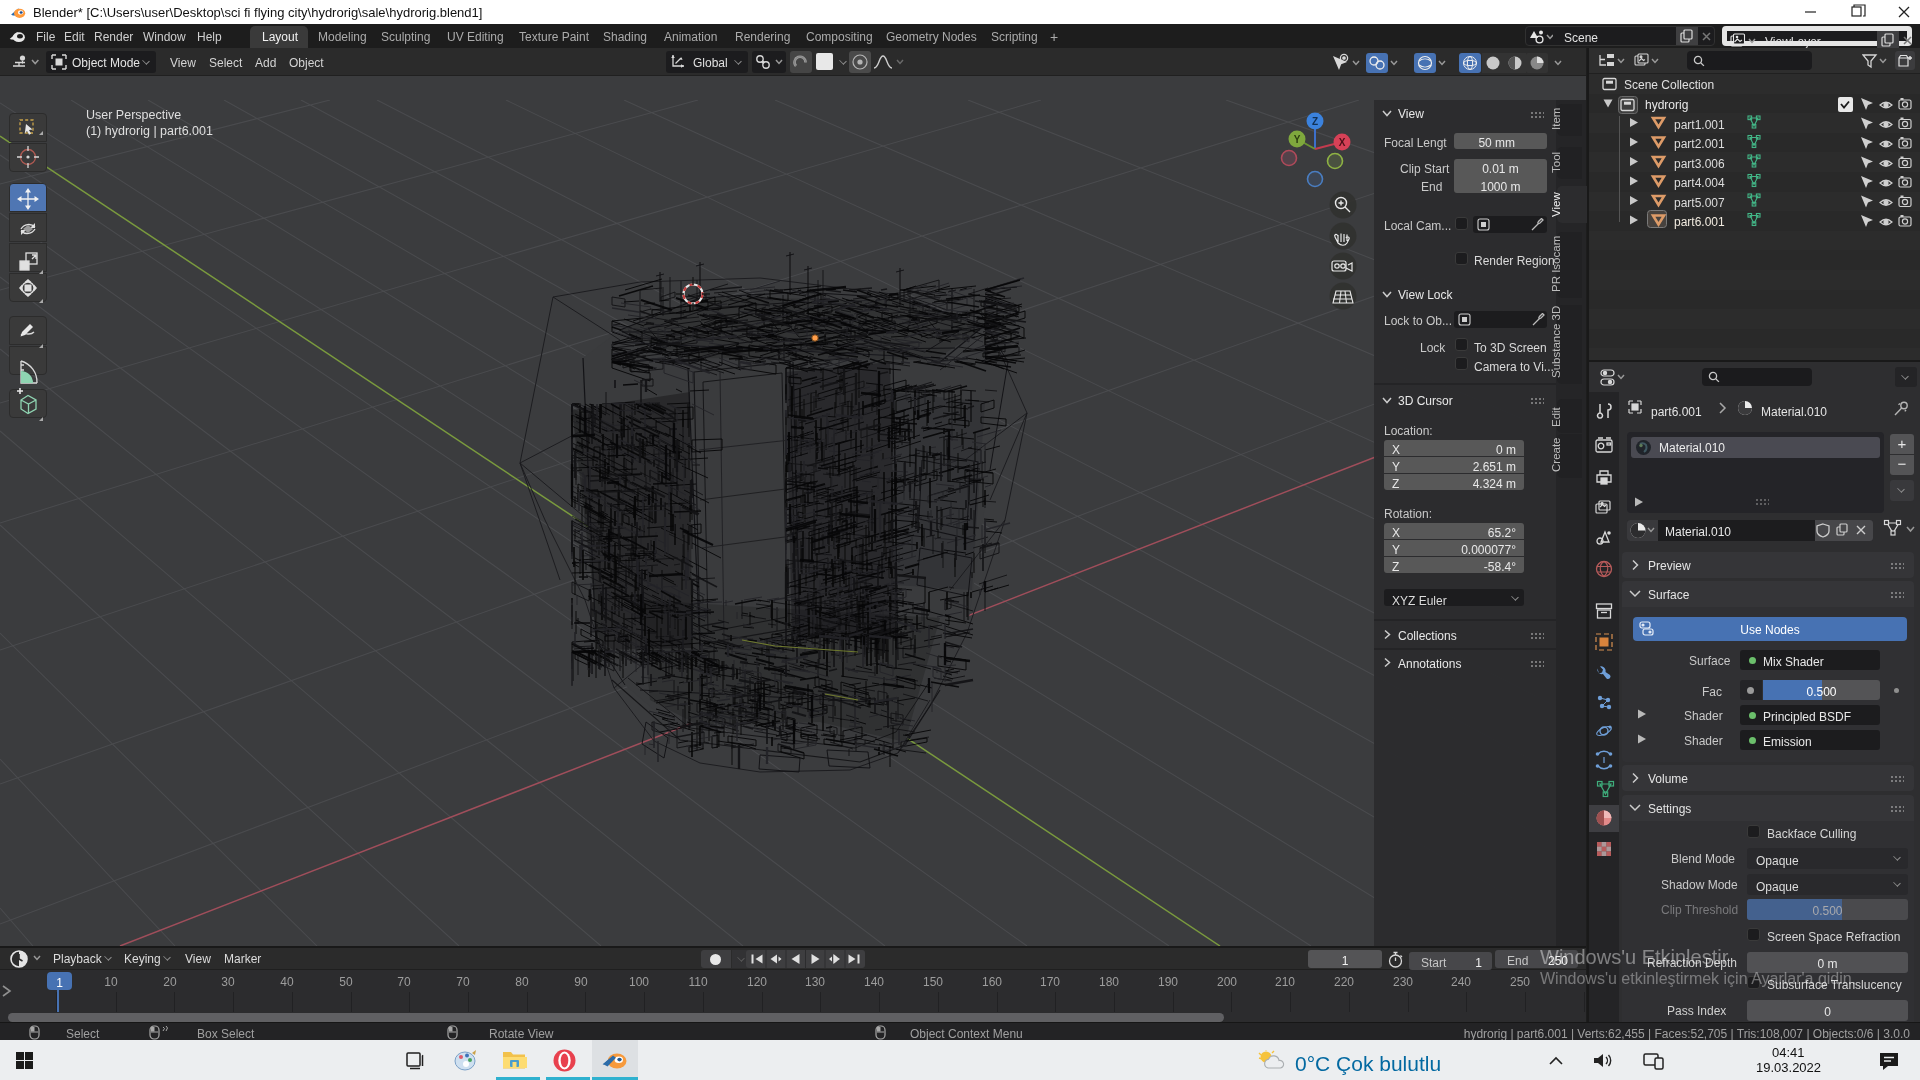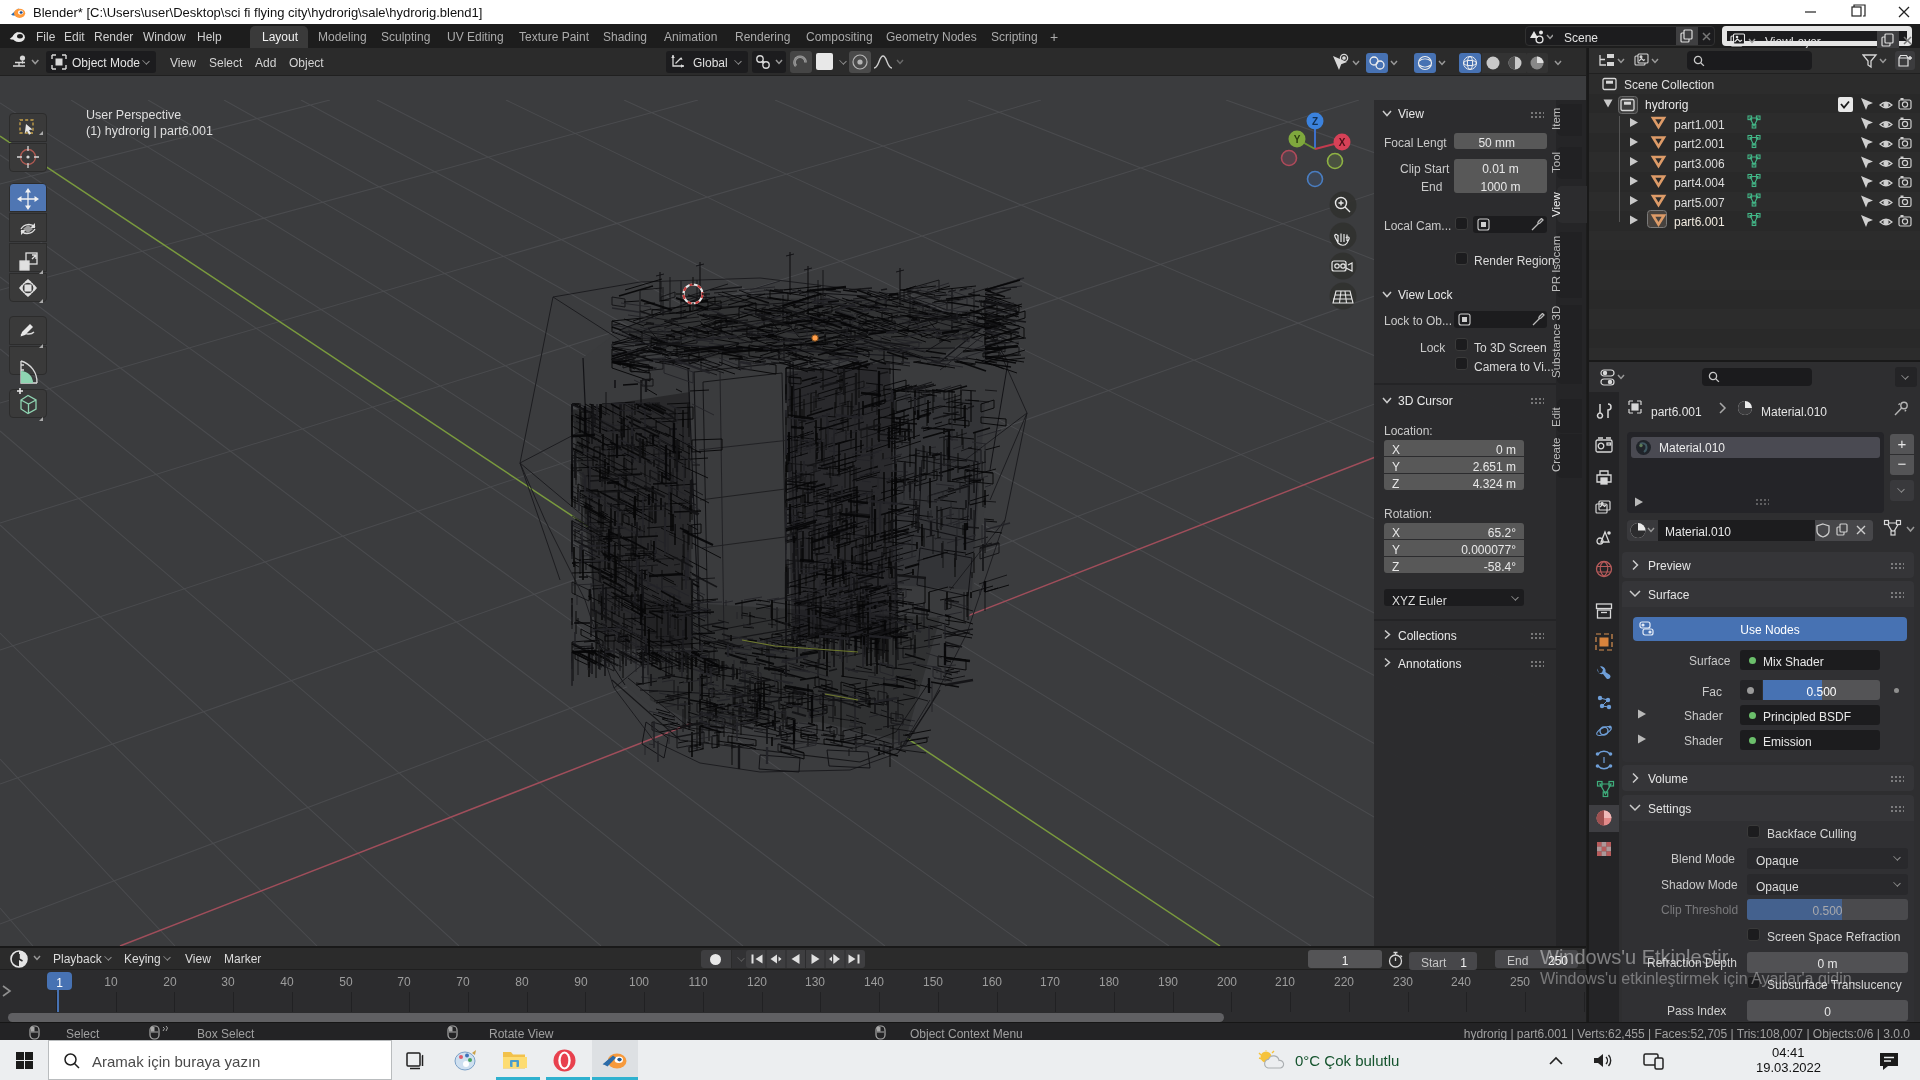--- a/index.html
+++ b/index.html
@@ -890,21 +890,21 @@
   </svg>
   <div class="abs" style="left:1308px;top:2px;width:74px;height:18px;background:#545456;border-radius:3px">
         <div class="tx" style="left:50%;top:5px;transform:translateX(-50%);color:#f2f2f2">1</div>
       </div>
   <svg style="left:1387px;top:3px" width="17" height="17" viewBox="0 0 17 17">
         <g fill="none" stroke="#d8d8d8" stroke-width="1.3">
           <circle cx="8.5" cy="10" r="6"></circle>
           <path d="M8.5 10 V6.5 M6.5 1.5 h4 M8.5 1.5 v2.5 M13.5 4.5 l1.5 1.5"></path>
         </g>
       </svg>
-  <div class="abs" style="left:1409px;top:4px;width:68px;height:18px;background:#47474a;border-radius:3px">
+  <div class="abs" style="left:1409px;top:4px;width:83px;height:18px;background:#47474a;border-radius:3px">
         <div class="tx" style="left:12px;top:5px;color:#c6c6c6">Start</div>
         <div class="tx" style="right:10px;top:5px;color:#f0f0f0">1</div>
       </div>
   <div class="abs" style="left:1495px;top:2px;width:83px;height:18px;background:#47474a;border-radius:3px">
         <div class="tx" style="left:12px;top:5px;color:#c6c6c6">End</div>
         <div class="tx" style="right:10px;top:5px;color:#f0f0f0">250</div>
       </div>
  </div>
 
  <div class="abs" style="left:0;top:22px;width:1586px;height:42px;background:#2c2c2e"></div>
@@ -971,27 +971,20 @@
 
 <div class="abs" style="left:0;top:1040px;width:1920px;height:40px;background:#eceef0">
  <svg style="left:16px;top:12px" width="17" height="17" viewBox="0 0 17 17">
       <g fill="#1a1a1a">
         <rect x="0" y="0" width="8" height="8"></rect>
         <rect x="9" y="0" width="8" height="8"></rect>
         <rect x="0" y="9" width="8" height="8"></rect>
         <rect x="9" y="9" width="8" height="8"></rect>
       </g>
     </svg>
- <div class="abs" style="left:48px;top:0;width:344px;height:40px;background:#ffffff;border:1px solid #b9bcbe">
-  <svg style="left:14px;top:11px" width="18" height="18" viewBox="0 0 18 18">
-        <circle cx="7.5" cy="7.5" r="5.5" fill="none" stroke="#1f1f1f" stroke-width="1.5"></circle>
-        <path d="M11.5 11.5 l4.5 4.5" stroke="#1f1f1f" stroke-width="1.5"></path>
-      </svg>
-  <div class="tx" style="left:43px;top:13px;color:#4a4a4a;font-size:15px">Aramak için buraya yazın</div>
- </div>
  <svg style="left:405px;top:11px" width="20" height="19" viewBox="0 0 20 19">
       <rect x="2" y="2" width="13" height="13" rx="1" fill="none" stroke="#1f1f1f" stroke-width="1.5"></rect>
       <path d="M17.5 5 v10 M5 17.5 h10" stroke="#1f1f1f" stroke-width="1.5"></path>
       <path d="M17.2 4.2 l.8.8" stroke="#1f1f1f" stroke-width="1.5"></path>
     </svg>
  <svg style="left:452px;top:8px" width="26" height="25" viewBox="0 0 26 25">
   <ellipse cx="13" cy="13" rx="10" ry="9" fill="#cfe0f0" stroke="#7aa0c8" stroke-width="1"></ellipse>
   <circle cx="9" cy="9" r="2" fill="#e05a6b"></circle>
       <circle cx="15" cy="7.5" r="2" fill="#3f72b8"></circle>
       <circle cx="18" cy="12" r="2" fill="#49a35c"></circle>
@@ -1019,21 +1012,21 @@
  </svg>
  <div class="abs" style="left:496px;top:37px;width:44px;height:3px;background:#2fb1cf"></div>
  <div class="abs" style="left:546px;top:37px;width:44px;height:3px;background:#2fb1cf"></div>
  <div class="abs" style="left:592px;top:37px;width:46px;height:3px;background:#2fb1cf"></div>
 
  <svg style="left:1258px;top:10px" width="28" height="22" viewBox="0 0 28 22">
   <circle cx="8" cy="7" r="5.5" fill="#f6c33b"></circle>
   <path d="M4 9 l-3 -1 M8 0.5 v-2 M14 3 l2-2 M1 3 l2 2" stroke="#f6c33b" stroke-width="1.4"></path>
   <path d="M10 18 a4.5 4.5 0 0 1 .5-8.8 a5.5 5.5 0 0 1 10.5 1.3 a3.8 3.8 0 0 1 1.5 7.5 Z" fill="#eceef0" stroke="#a9adb0" stroke-width="1.1"></path>
  </svg>
- <div class="tx" style="left:1295px;top:13px;color:#14532d;font-size:15px">0°C Çok bulutlu</div>
+ <div class="tx" style="left:1295px;top:13px;color:#0369a1;font-size:21px">0°C Çok bulutlu</div>
  <svg style="left:1548px;top:15px" width="16" height="12" viewBox="0 0 16 12">
       <path d="M2 9 l6-6 6 6" fill="none" stroke="#222" stroke-width="1.6"></path>
     </svg>
  <svg style="left:1592px;top:12px" width="20" height="17" viewBox="0 0 20 17">
       <path d="M2 6 h4 l5-4 v13 l-5-4 h-4 Z" fill="#222"></path>
       <path d="M14 5 a5 5 0 0 1 0 7 M16.5 3 a8 8 0 0 1 0 11" fill="none" stroke="#222" stroke-width="1.4"></path>
     </svg>
  <svg style="left:1643px;top:12px" width="22" height="18" viewBox="0 0 22 18">
       <rect x="1" y="2" width="14" height="11" rx="1.5" fill="none" stroke="#222" stroke-width="1.5"></rect>
       <rect x="12" y="6" width="8" height="11" rx="1.5" fill="#eceef0" stroke="#222" stroke-width="1.5"></rect>

